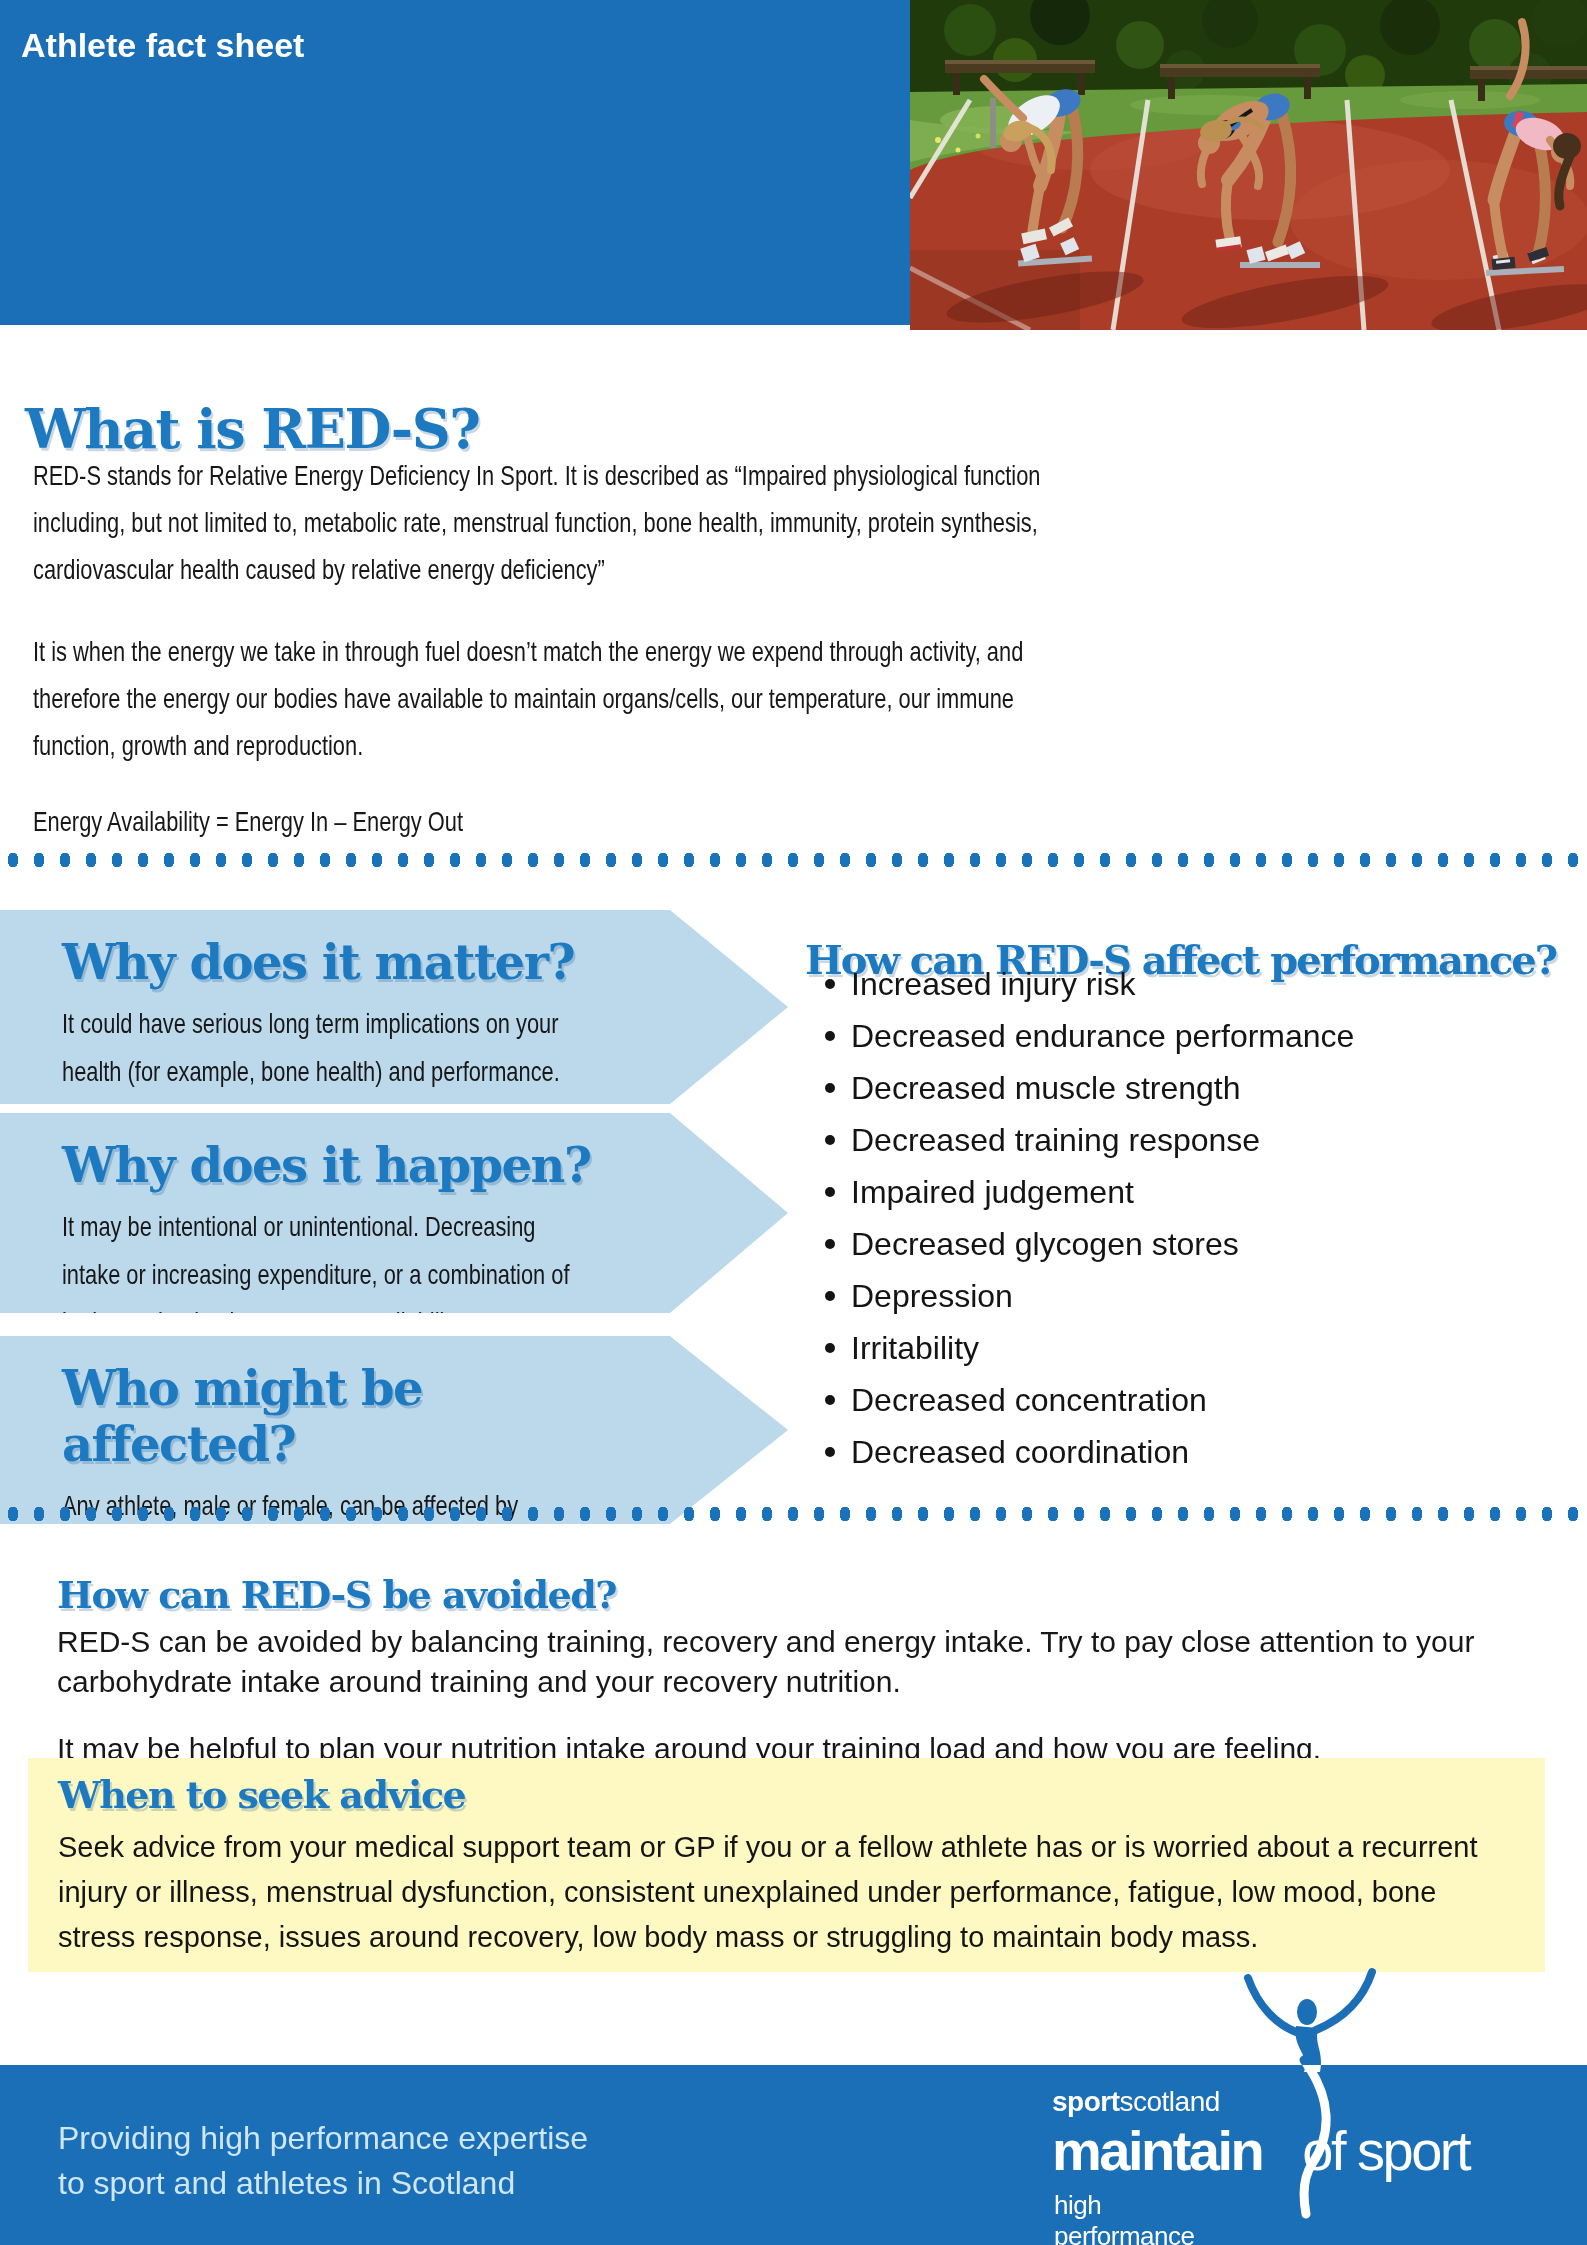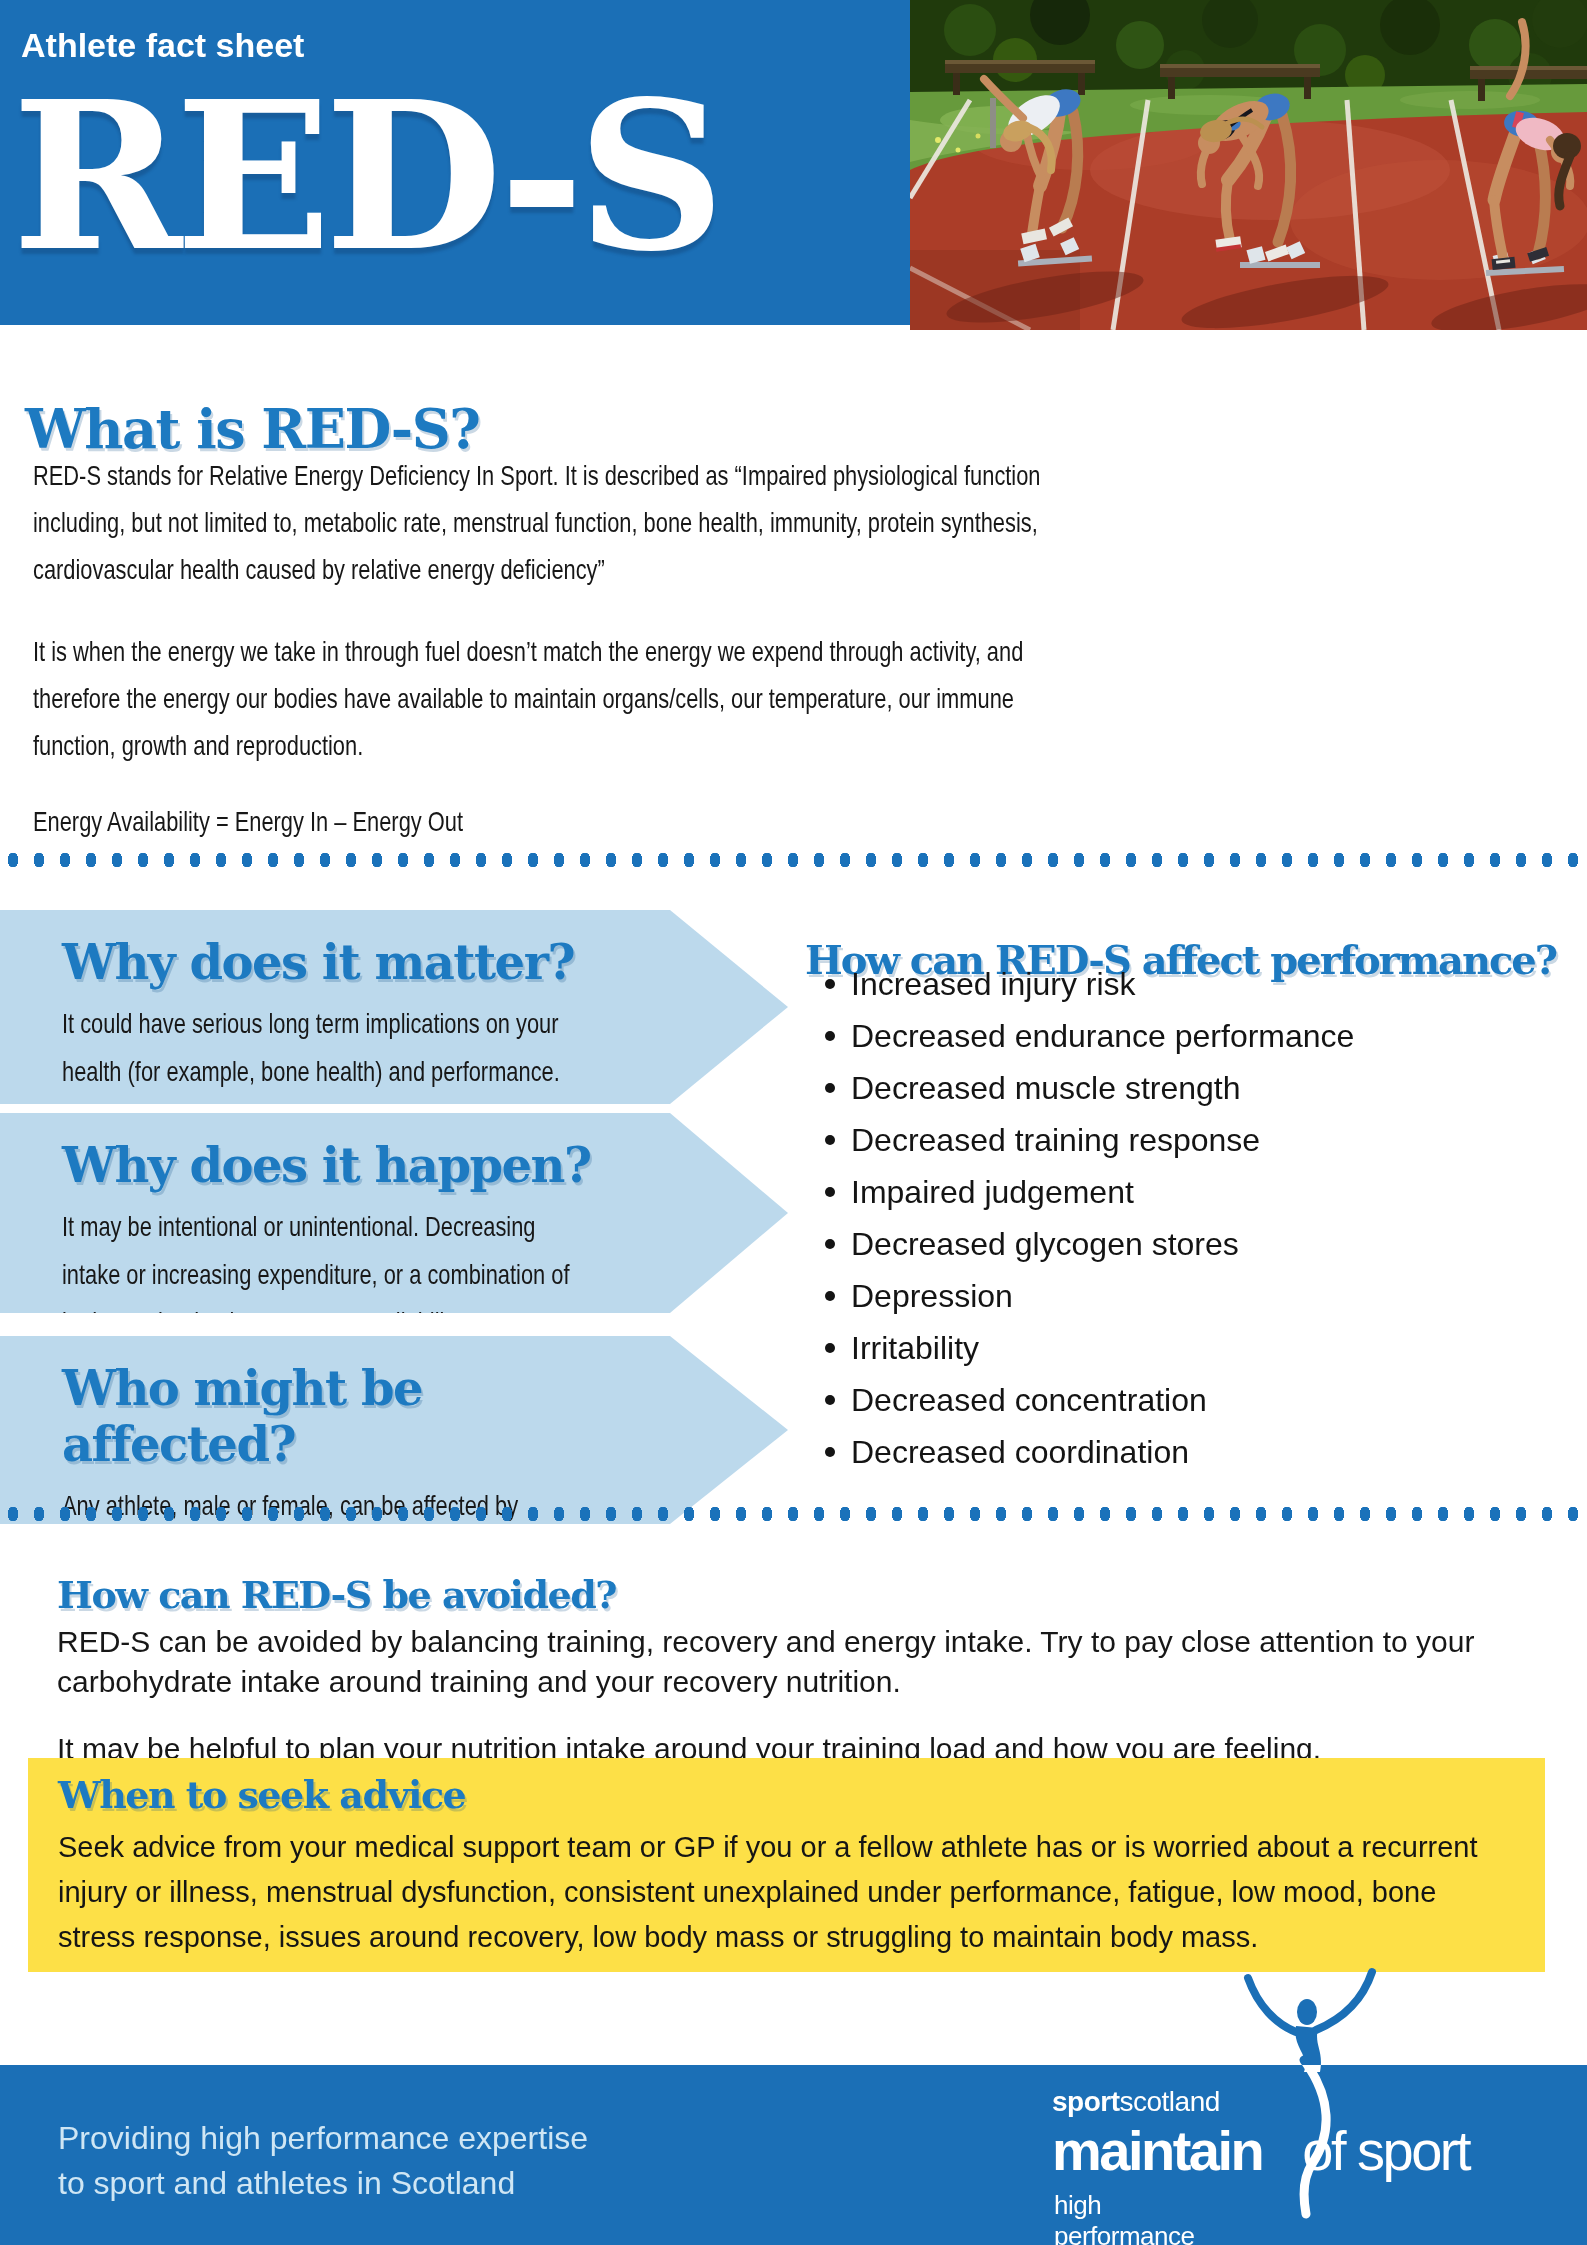--- a/index.html
+++ b/index.html
@@ -53,21 +53,21 @@
   .perf-list li::before{content:"";position:absolute;left:20px;top:21px;width:10px;height:10px;
                         border-radius:50%;background:#141414;}
 
   
   .h-avoid{position:absolute;left:57px;top:1540px;font-size:38px;}
   .avoid-p{position:absolute;left:57px;width:1470px;font-size:30px;line-height:40px;color:#171717;}
   .avoid-p1{top:1592px;}
   .avoid-p2{top:1694px;margin-top:35px;}
 
   
-  .advice-box{position:absolute;left:28px;top:1758px;width:1517px;height:214px;background:#fde047;
+  .advice-box{position:absolute;left:28px;top:1758px;width:1517px;height:214px;background:#fef9c3;
               box-sizing:border-box;padding:14px 40px 0 30px;}
   .advice-box h3{margin:0 0 8px 0;font-size:38px;}
   .advice-body{font-size:29px;line-height:45px;color:#151515;width:1430px;}
 
   
   .footer-band{position:absolute;left:0;top:2065px;width:1587px;height:180px;background:#1b6fb6;}
   .footer-tagline{position:absolute;left:58px;top:2116px;font-size:32px;line-height:45px;
                   color:#cfe6f4;}
   .logo-block{position:absolute;left:1052px;top:2086px;color:#ffffff;}
   .logo-line1{font-size:28px;letter-spacing:-0.5px;}
@@ -80,21 +80,20 @@
   .logo-line3{position:absolute;left:2px;top:104px;font-size:26px;letter-spacing:-0.5px;}
   .figure-svg{position:absolute;left:1220px;top:1962px;width:200px;height:283px;z-index:3;}
 </style>
 </head>
 <body>
 
 <div id="page">
 
   <div class="header-band">
     <div class="eyebrow">Athlete fact sheet</div>
-    <div class="big-title">RED-S</div>
   </div>
 
   <svg class="hero-photo" viewBox="0 0 677 330">
 
     <rect width="677" height="120" fill="#203a0c"></rect>
     <circle cx="60" cy="30" r="26" fill="#2b4e11"></circle>
       <circle cx="150" cy="15" r="30" fill="#16280a"></circle>
     <circle cx="230" cy="45" r="24" fill="#2f5414"></circle>
       <circle cx="320" cy="20" r="28" fill="#1c330b"></circle>
     <circle cx="410" cy="50" r="26" fill="#2b4e11"></circle>

